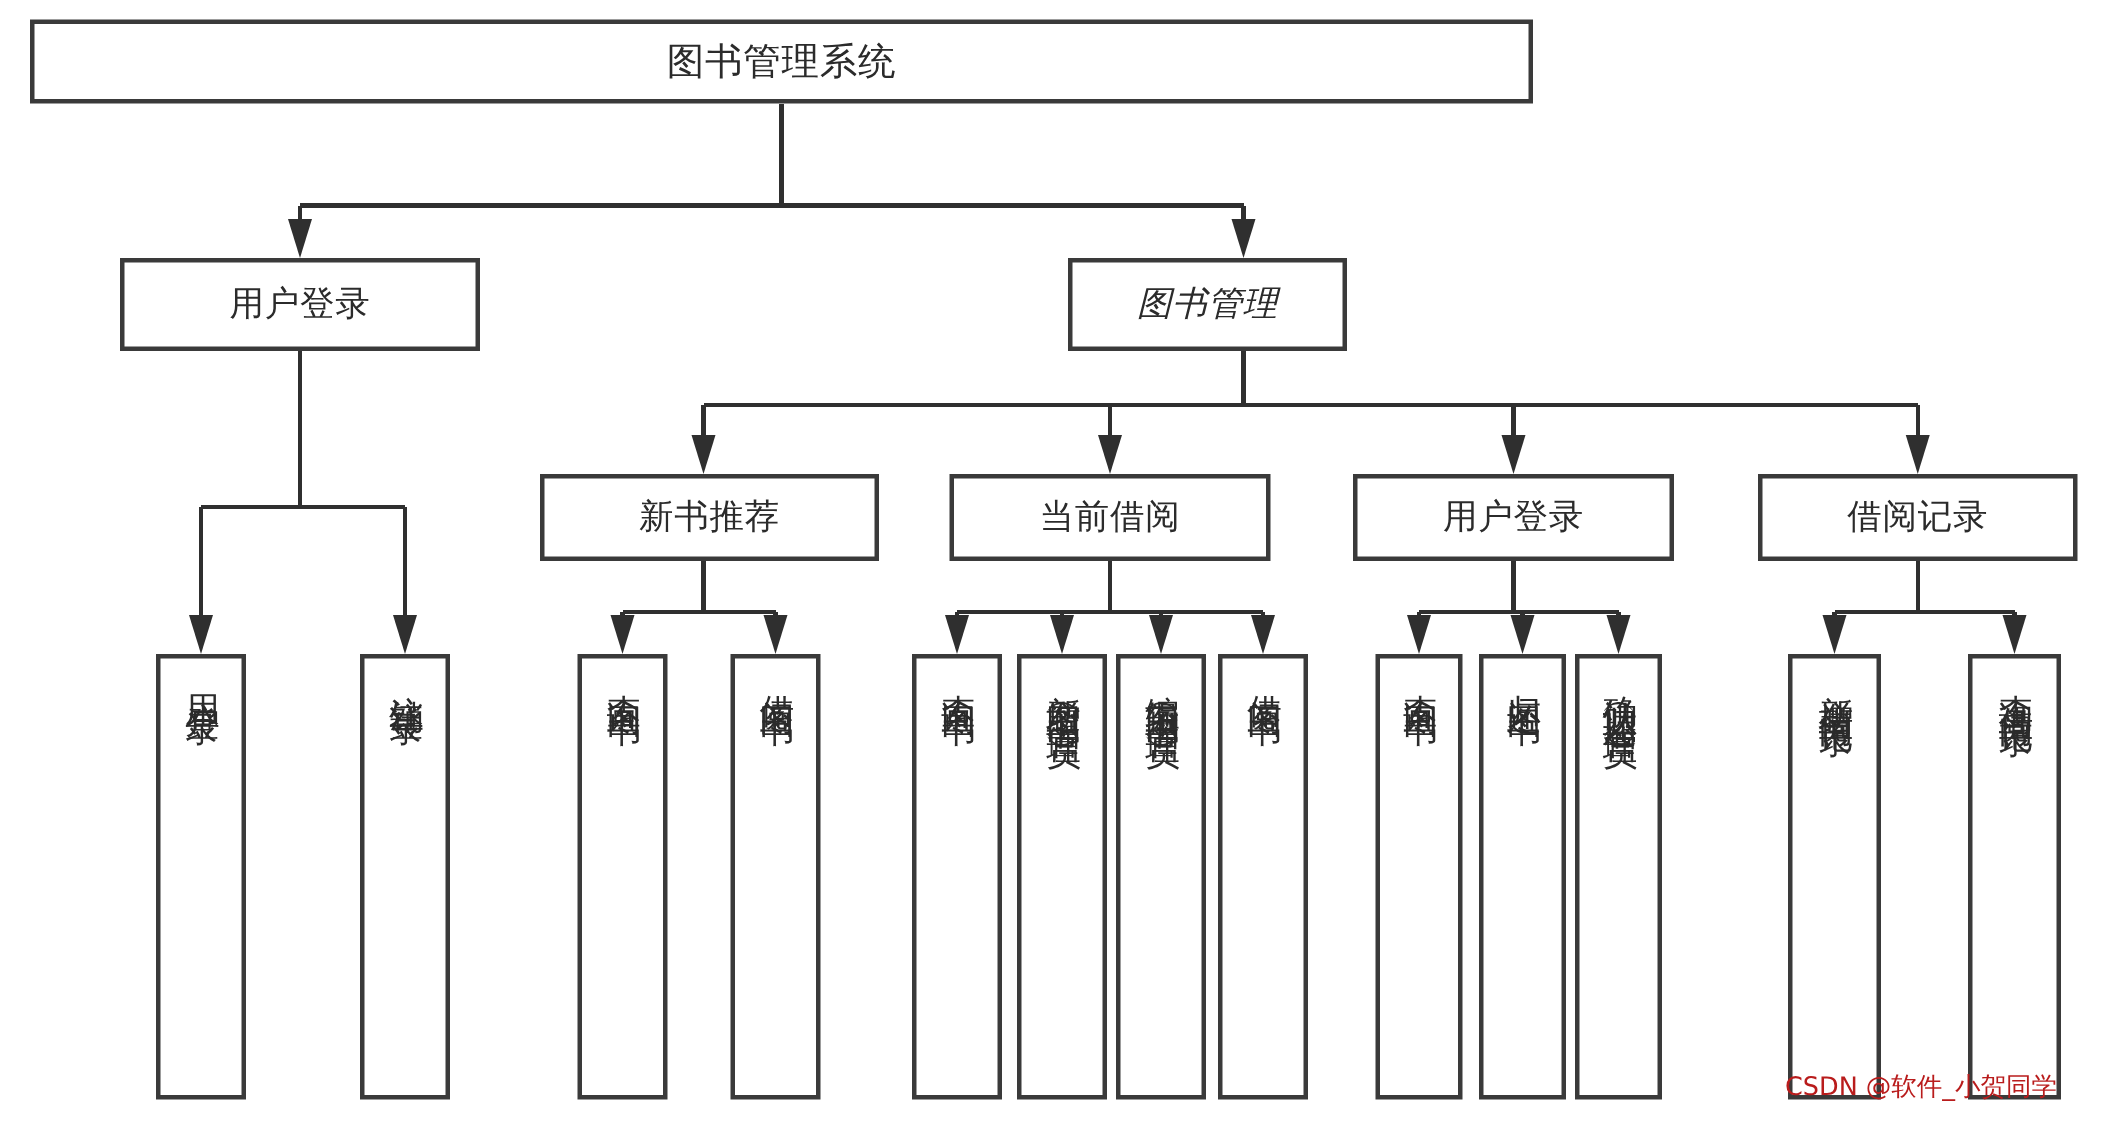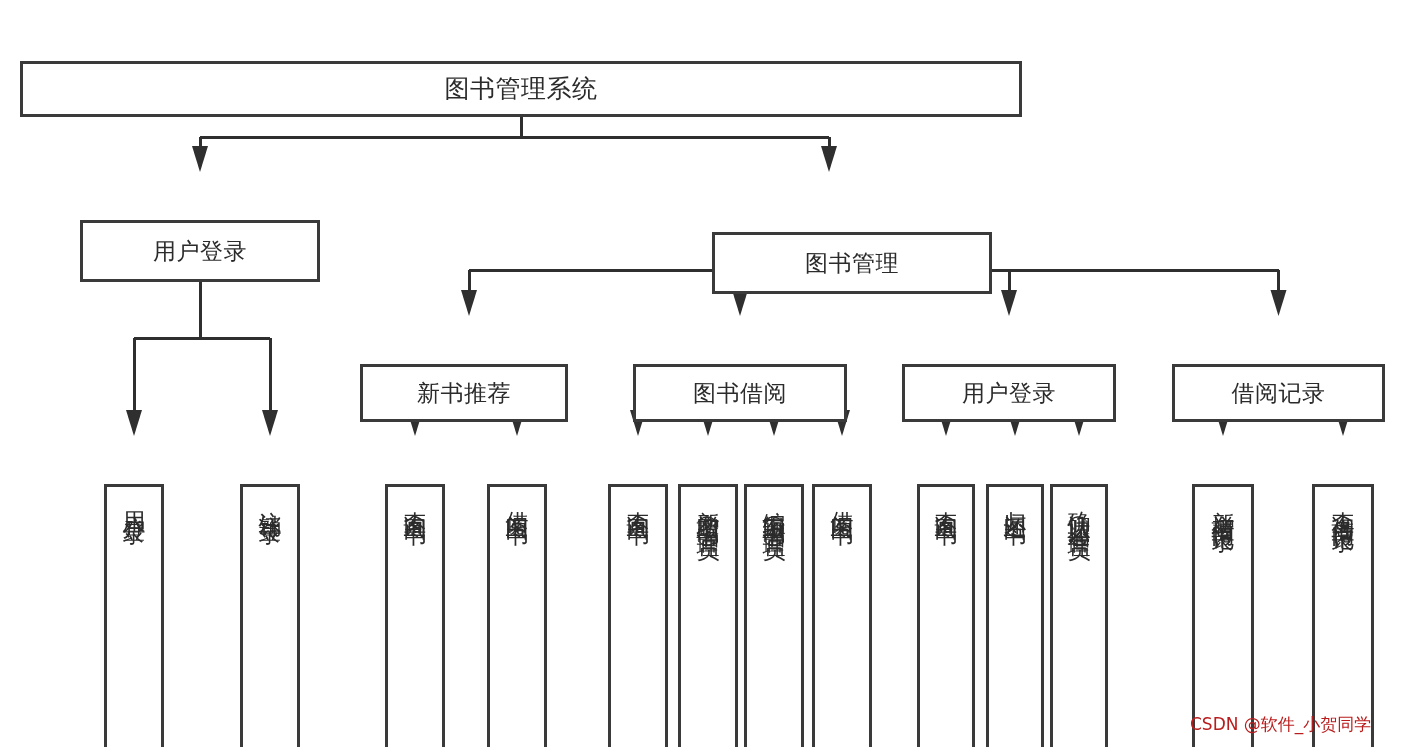--- a/index.html
+++ b/index.html
@@ -28,21 +28,20 @@
   .node {
     position: absolute;
     box-sizing: border-box;
     border: 3px solid #3a3a3a;
     background: #ffffff;
     display: flex;
     align-items: center;
     justify-content: center;
     color: #2b2b2b;
     z-index: 2;
-    margin-top: 48px;
   }
   .node-label {
     display: block;
     text-align: center;
     letter-spacing: 0.5px;
     color: #2b2b2b;
     line-height: 1.15;
   }
   
   .level0 { }
@@ -131,28 +130,28 @@
       <line x1="1343" y1="408" x2="1343" y2="412" stroke="#2f2f2f" stroke-width="3" shape-rendering="crispEdges"></line>
       <polygon points="1335,410 1351,410 1343,436" fill="#2f2f2f"></polygon>
     </svg>
   <div id="nodes-layer">
       <div class="node level0" style="left: 20px; top: 13px; width: 1002px; height: 56px;">
         <span class="node-label">图书管理系统</span>
       </div>
       <div class="node level1" style="left: 80px; top: 172px; width: 240px; height: 62px;">
         <span class="node-label">用户登录</span>
       </div>
-      <div class="node level1" style="left: 712px; top: 184px; width: 280px; height: 62px;">
+      <div class="node level1" style="left: 712px; top: 172px; width: 186px; height: 62px; font-style: italic;">
         <span class="node-label">图书管理</span>
       </div>
-      <div class="node level2" style="left: 360px; top: 316px; width: 208px; height: 58px;">
+      <div class="node level2" style="left: 360px; top: 316px; width: 226px; height: 58px;">
         <span class="node-label">新书推荐</span>
       </div>
       <div class="node level2" style="left: 633px; top: 316px; width: 214px; height: 58px;">
-        <span class="node-label">图书借阅</span>
+        <span class="node-label">当前借阅</span>
       </div>
       <div class="node level2" style="left: 902px; top: 316px; width: 214px; height: 58px;">
         <span class="node-label">用户登录</span>
       </div>
       <div class="node level2" style="left: 1172px; top: 316px; width: 213px; height: 58px;">
         <span class="node-label">借阅记录</span>
       </div>
       <div class="node level3 leaf" style="left: 104px; top: 436px; width: 60px; height: 297px;">
         <span class="node-label">用户登录</span>
       </div>

